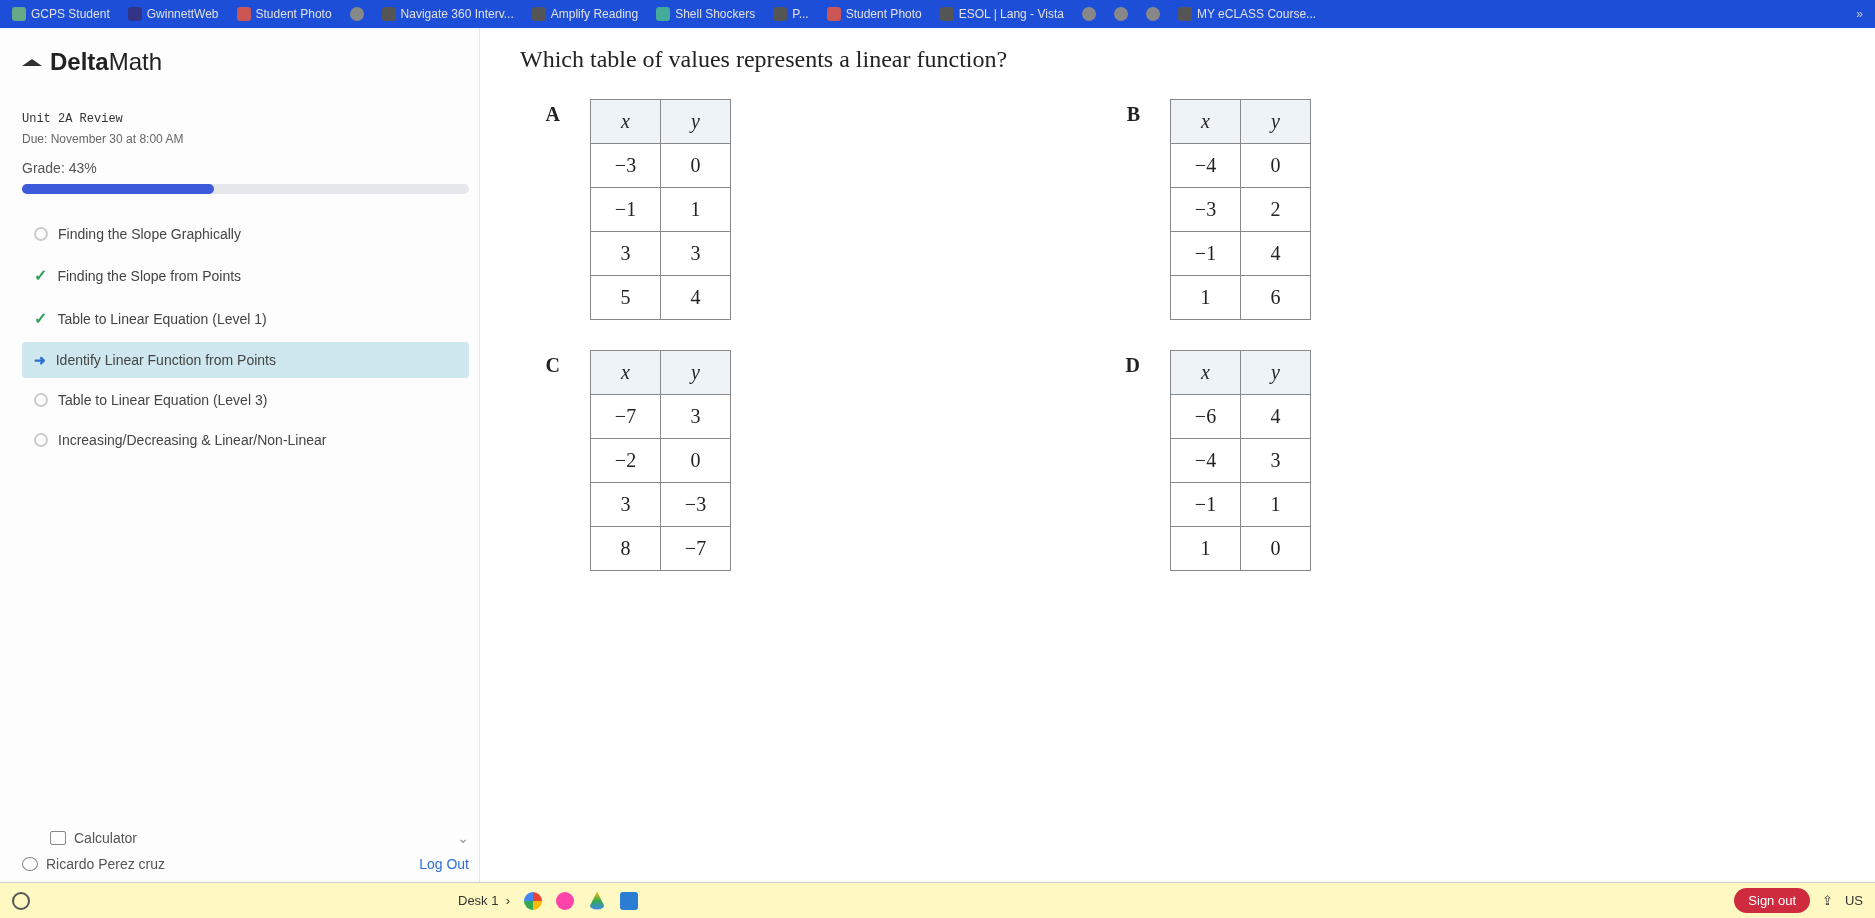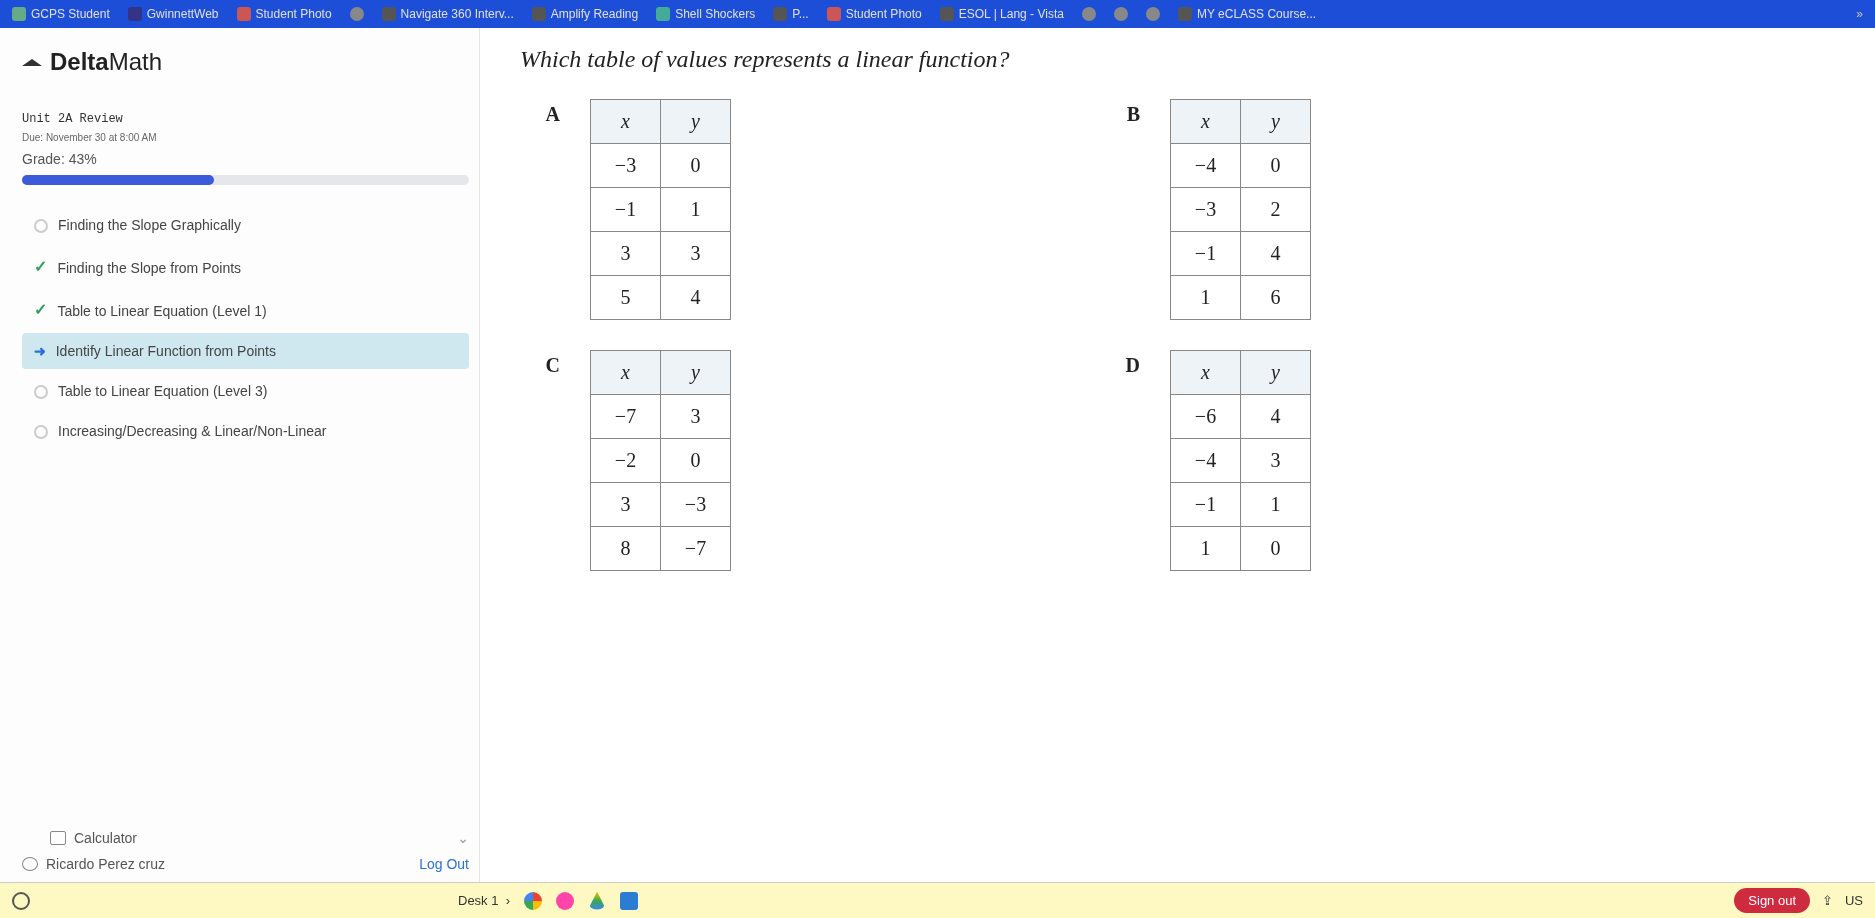--- a/index.html
+++ b/index.html
@@ -57,34 +57,34 @@
       border-bottom:7px solid #333;
       position:relative;
     }
     .back-link {
       color: #2e6fd6;
       font-size: 15px;
       margin-bottom: 24px;
       cursor: pointer;
     }
     .unit-title { font-size: 12px; color: #333; margin-bottom: 6px; font-family: Liberation Mono, monospace; }
-    .due-text { font-size: 10px; color: #666; margin-bottom: 8px; }
+    .due-text { font-size: 12px; color: #666; margin-bottom: 14px; }
     .grade-text { font-size: 14px; color: #555; margin-bottom: 8px; }
     .progress-bar {
       width: 100%; height: 10px; background: #e5e7eb; border-radius: 5px; margin-bottom: 22px;
     }
     .progress-fill { height: 100%; width: 43%; background: #3b5bdb; border-radius: 5px; }
     .skill-list { display: flex; flex-direction: column; gap: 4px; }
     .skill-item {
       padding: 10px 12px;
       font-size: 14px;
       color: #444;
       border-radius: 4px;
       display: flex;
-      align-items: flex-end;
+      align-items: center;
       gap: 10px;
       cursor: pointer;
     }
     .skill-item.active { background: #cfe7ef; }
     .status-circle { width:14px; height:14px; border:2px solid #ccc; border-radius:50%; }
     .status-check { color: #2e9e5b; font-weight:bold; font-size:16px; }
     .status-arrow { color:#2e6fd6; font-weight:bold; }
     .sidebar-footer {
       margin-top: auto;
       padding-top: 16px;
@@ -102,21 +102,20 @@
       flex: 1;
       padding: 18px 40px;
       background: #fff;
       font-family: "Times New Roman", serif;
       color: #222;
       overflow:auto;
     }
     .question {
       font-size: 24px;
       margin-bottom: 26px;
-      font-style: italic;
     }
     .tables-grid {
       display: grid;
       grid-template-columns: 1fr 1fr;
       row-gap: 30px;
       column-gap: 160px;
       max-width: 1000px;
     }
     .table-block {
       display: flex;

